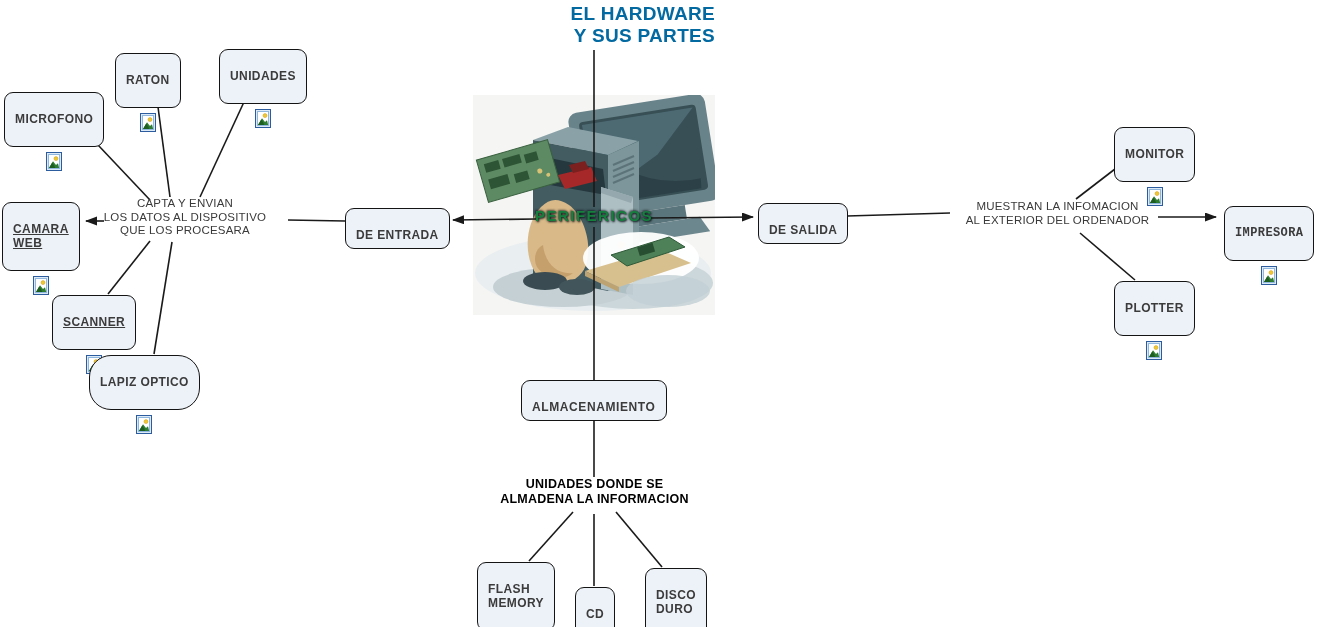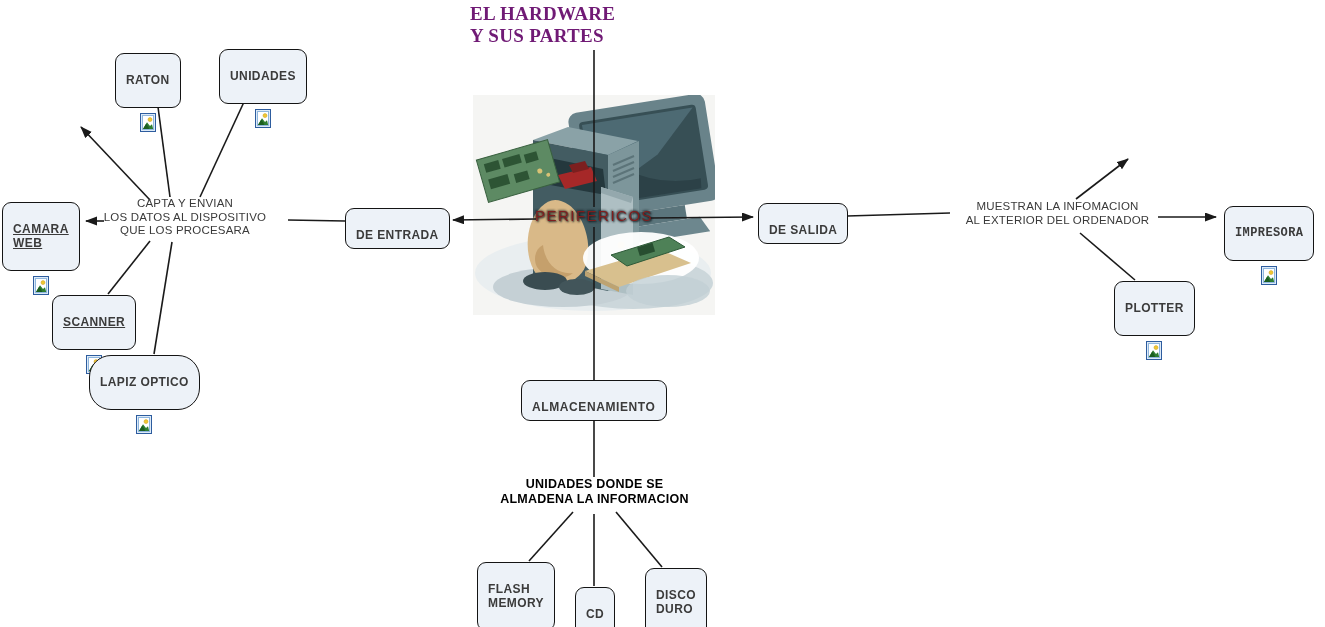--- a/index.html
+++ b/index.html
@@ -18,27 +18,27 @@
     width:16px;height:19px;display:block;z-index:8;
   }
   .node .res-icon svg{display:block;}
   
   .ltext{
     position:absolute;font-size:11.5px;line-height:13.5px;color:#3a3a3a;
     text-align:center;letter-spacing:.2px;white-space:pre-line;z-index:6;
   }
   .ltext.bold{font-weight:bold;font-size:12.5px;line-height:15px;color:#000;}
   .title{
-    position:absolute;left:470px;top:3px;width:245px;text-align:left;
-    font-weight:bold;font-size:19px;line-height:22px;color:#701a75;
-    letter-spacing:.3px;white-space:pre-line;z-index:6;font-family:Liberation Serif, serif;
+    position:absolute;left:470px;top:3px;width:245px;text-align:right;
+    font-weight:bold;font-size:19px;line-height:22px;color:#0369a1;
+    letter-spacing:.3px;white-space:pre-line;z-index:6;
   }
   .perifericos{
     position:absolute;left:514px;top:207px;width:160px;text-align:center;
-    font-weight:normal;font-size:15px;letter-spacing:1.5px;color:#7f1d1d;
+    font-weight:bold;font-size:15px;letter-spacing:1.5px;color:#15803d;
     text-shadow:1px 1px 2px rgba(15,25,30,.95),-1px -1px 2px rgba(15,25,30,.55),0 0 3px rgba(15,25,30,.6);
     z-index:7;
   }
   #central-image{position:absolute;left:473px;top:95px;width:242px;height:220px;z-index:1;}
   #links{position:absolute;left:0;top:0;z-index:5;pointer-events:none;}
   
   #n-raton{left:115px;top:53px;}
   #n-teclado{left:219px;top:49px;}
   #n-microfono{left:4px;top:92px;}
   #n-camara{left:2px;top:202px;text-decoration:underline;}
@@ -191,20 +191,32 @@
     <span class="res-icon">
   <svg width="16" height="19" viewBox="0 0 16 19" xmlns="http://www.w3.org/2000/svg">
     <rect x="0.5" y="0.5" width="15" height="18" fill="#dceaf8" stroke="#2d5c9e"></rect>
     <rect x="2.5" y="2.5" width="11" height="14" fill="#ffffff" stroke="#8fb6dd"></rect>
     <circle cx="10" cy="6.6" r="2" fill="#f0c830" stroke="#c89820" stroke-width="0.5"></circle>
     <path d="M3 16 L7 9.2 L10 13 L12 11.2 L13.2 16 Z" fill="#2e7d32"></path>
     <path d="M3 16 L6.2 10.6 L8 13.2 L9.3 16 Z" fill="#1b5e20"></path>
   </svg>
 </span>
   </div>
+  <div class="node" id="n-microfono">
+    <span>MICROFONO</span>
+    <span class="res-icon">
+  <svg width="16" height="19" viewBox="0 0 16 19" xmlns="http://www.w3.org/2000/svg">
+    <rect x="0.5" y="0.5" width="15" height="18" fill="#dceaf8" stroke="#2d5c9e"></rect>
+    <rect x="2.5" y="2.5" width="11" height="14" fill="#ffffff" stroke="#8fb6dd"></rect>
+    <circle cx="10" cy="6.6" r="2" fill="#f0c830" stroke="#c89820" stroke-width="0.5"></circle>
+    <path d="M3 16 L7 9.2 L10 13 L12 11.2 L13.2 16 Z" fill="#2e7d32"></path>
+    <path d="M3 16 L6.2 10.6 L8 13.2 L9.3 16 Z" fill="#1b5e20"></path>
+  </svg>
+</span>
+  </div>
   <div class="node" id="n-camara">
     <span>CAMARA
 WEB</span>
     <span class="res-icon">
   <svg width="16" height="19" viewBox="0 0 16 19" xmlns="http://www.w3.org/2000/svg">
     <rect x="0.5" y="0.5" width="15" height="18" fill="#dceaf8" stroke="#2d5c9e"></rect>
     <rect x="2.5" y="2.5" width="11" height="14" fill="#ffffff" stroke="#8fb6dd"></rect>
     <circle cx="10" cy="6.6" r="2" fill="#f0c830" stroke="#c89820" stroke-width="0.5"></circle>
     <path d="M3 16 L7 9.2 L10 13 L12 11.2 L13.2 16 Z" fill="#2e7d32"></path>
     <path d="M3 16 L6.2 10.6 L8 13.2 L9.3 16 Z" fill="#1b5e20"></path>
@@ -218,20 +230,32 @@
     <rect x="0.5" y="0.5" width="15" height="18" fill="#dceaf8" stroke="#2d5c9e"></rect>
     <rect x="2.5" y="2.5" width="11" height="14" fill="#ffffff" stroke="#8fb6dd"></rect>
     <circle cx="10" cy="6.6" r="2" fill="#f0c830" stroke="#c89820" stroke-width="0.5"></circle>
     <path d="M3 16 L7 9.2 L10 13 L12 11.2 L13.2 16 Z" fill="#2e7d32"></path>
     <path d="M3 16 L6.2 10.6 L8 13.2 L9.3 16 Z" fill="#1b5e20"></path>
   </svg>
 </span>
   </div>
   <div class="node" id="n-lapiz">
     <span>LAPIZ OPTICO</span>
+    <span class="res-icon">
+  <svg width="16" height="19" viewBox="0 0 16 19" xmlns="http://www.w3.org/2000/svg">
+    <rect x="0.5" y="0.5" width="15" height="18" fill="#dceaf8" stroke="#2d5c9e"></rect>
+    <rect x="2.5" y="2.5" width="11" height="14" fill="#ffffff" stroke="#8fb6dd"></rect>
+    <circle cx="10" cy="6.6" r="2" fill="#f0c830" stroke="#c89820" stroke-width="0.5"></circle>
+    <path d="M3 16 L7 9.2 L10 13 L12 11.2 L13.2 16 Z" fill="#2e7d32"></path>
+    <path d="M3 16 L6.2 10.6 L8 13.2 L9.3 16 Z" fill="#1b5e20"></path>
+  </svg>
+</span>
+  </div>
+  <div class="node" id="n-monitor">
+    <span>MONITOR</span>
     <span class="res-icon">
   <svg width="16" height="19" viewBox="0 0 16 19" xmlns="http://www.w3.org/2000/svg">
     <rect x="0.5" y="0.5" width="15" height="18" fill="#dceaf8" stroke="#2d5c9e"></rect>
     <rect x="2.5" y="2.5" width="11" height="14" fill="#ffffff" stroke="#8fb6dd"></rect>
     <circle cx="10" cy="6.6" r="2" fill="#f0c830" stroke="#c89820" stroke-width="0.5"></circle>
     <path d="M3 16 L7 9.2 L10 13 L12 11.2 L13.2 16 Z" fill="#2e7d32"></path>
     <path d="M3 16 L6.2 10.6 L8 13.2 L9.3 16 Z" fill="#1b5e20"></path>
   </svg>
 </span>
   </div>

